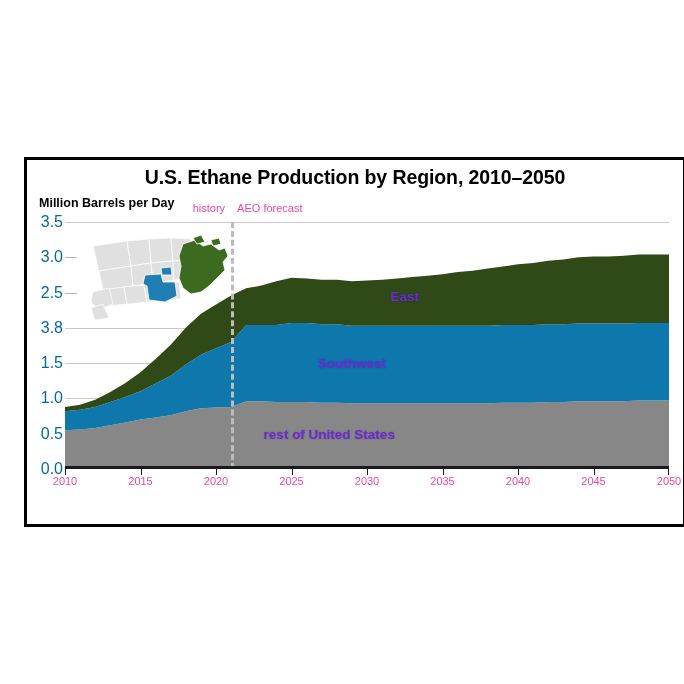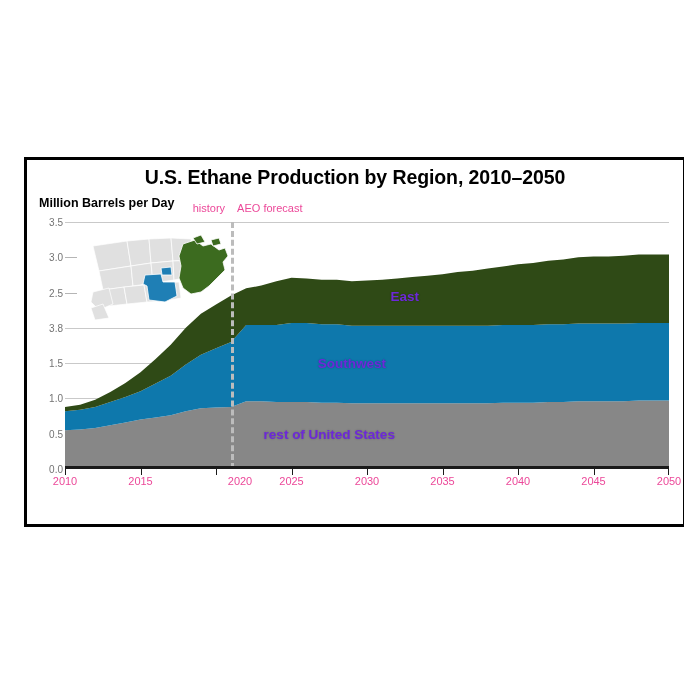--- a/index.html
+++ b/index.html
@@ -86,22 +86,22 @@
     width: 1px;
     height: 6px;
     background: #1a1a1a;
   }
 
   .ylabel {
     position: absolute;
     right: 606px;
     width: 34px;
     text-align: right;
-    font-size: 10px;
-    color: #737373;
+    font-size: 16px;
+    color: #0369a1;
     transform: translateY(-50%);
     white-space: nowrap;
   }
 
   .xlabel {
     position: absolute;
     top: 253px;
     font-size: 11px;
     color: #ec4899;
     transform: translateX(-50%);
@@ -243,21 +243,21 @@
         <div class="ylabel" style="top: 176.429px;">1.0</div>
         <div class="ylabel" style="top: 141.143px;">1.5</div>
         <div class="ylabel" style="top: 105.857px;">3.8</div>
         <div class="ylabel" style="top: 70.5714px;">2.5</div>
         <div class="ylabel" style="top: 35.2857px;">3.0</div>
         <div class="ylabel" style="top: 0px;">3.5</div>
       </div>
     <div id="xlabels">
         <div class="xlabel" style="left: 0px;">2010</div>
         <div class="xlabel" style="left: 75.5px;">2015</div>
-        <div class="xlabel" style="left: 151px; margin-left: 24px;">2020</div>
+        <div class="xlabel" style="left: 151px;">2020</div>
         <div class="xlabel" style="left: 226.5px;">2025</div>
         <div class="xlabel" style="left: 302px;">2030</div>
         <div class="xlabel" style="left: 377.5px;">2035</div>
         <div class="xlabel" style="left: 453px;">2040</div>
         <div class="xlabel" style="left: 528.5px;">2045</div>
         <div class="xlabel" style="left: 604px;">2050</div>
       </div>
   </div>
 
 </div>

